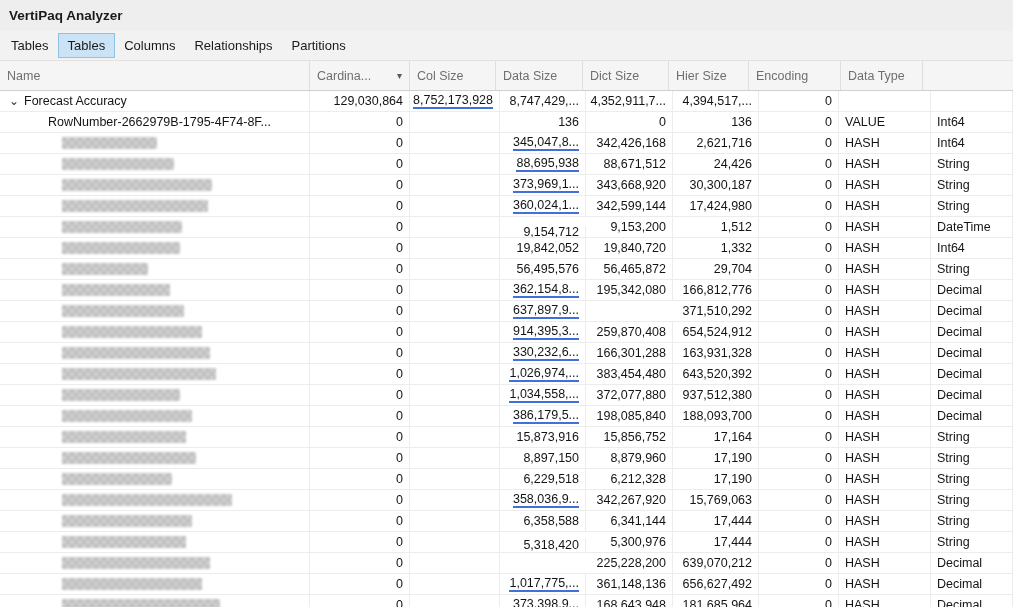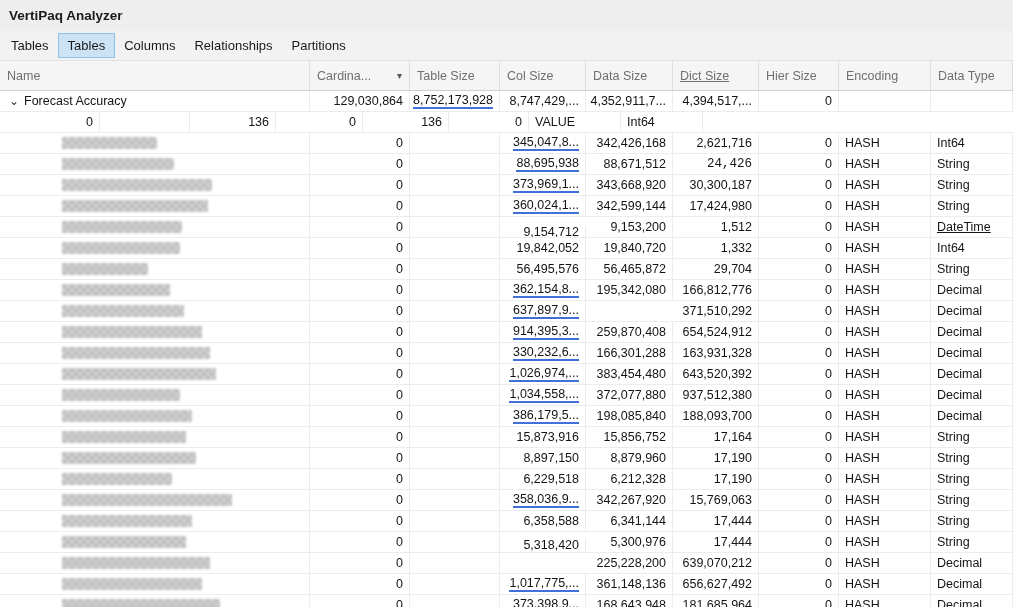--- a/index.html
+++ b/index.html
@@ -107,30 +107,27 @@
 
   <div class="grid">
     <div class="grid-header">
         <div class="hcell" style="width: 310px; flex: 0 0 310px;">
           <span>Name</span>
         </div>
         <div class="hcell" style="width: 100px; flex: 0 0 100px;">
           <span>Cardina...</span>
           <span class="dd">▾</span>
         </div>
-        <div class="hcell" style="width: 90px; flex: 0 0 90px;">
-          <span>Table Size</span>
-        </div>
         <div class="hcell" style="width: 86px; flex: 0 0 86px;">
           <span>Col Size</span>
         </div>
         <div class="hcell" style="width: 87px; flex: 0 0 87px;">
           <span>Data Size</span>
         </div>
-        <div class="hcell" style="width: 86px; flex: 0 0 86px; text-decoration: underline;">
+        <div class="hcell" style="width: 86px; flex: 0 0 86px;">
           <span>Dict Size</span>
         </div>
         <div class="hcell" style="width: 80px; flex: 0 0 80px;">
           <span>Hier Size</span>
         </div>
         <div class="hcell" style="width: 92px; flex: 0 0 92px;">
           <span>Encoding</span>
         </div>
         <div class="hcell" style="width: 82px; flex: 0 0 82px;">
           <span>Data Type</span>
@@ -157,20 +154,23 @@
           <div class="cell right" style="width: 86px; flex: 0 0 86px;">
             <span>4,394,517,...</span>
           </div>
           <div class="cell right" style="width: 80px; flex: 0 0 80px;">
             <span>0</span>
           </div>
           <div class="cell" style="width: 92px; flex: 0 0 92px;"></div>
           <div class="cell" style="width: 82px; flex: 0 0 82px;"></div>
         </div>
         <div class="row">
+          <div class="cell name" style="width: 310px; flex: 0 0 310px; padding-left: 48px;">
+            <span>RowNumber-2662979B-1795-4F74-8F...</span>
+          </div>
           <div class="cell right" style="width: 100px; flex: 0 0 100px;">
             <span>0</span>
           </div>
           <div class="cell right" style="width: 90px; flex: 0 0 90px;"></div>
           <div class="cell right" style="width: 86px; flex: 0 0 86px;">
             <span>136</span>
           </div>
           <div class="cell right" style="width: 87px; flex: 0 0 87px;">
             <span>0</span>
           </div>
@@ -221,21 +221,21 @@
           <div class="cell right" style="width: 100px; flex: 0 0 100px;">
             <span>0</span>
           </div>
           <div class="cell right" style="width: 90px; flex: 0 0 90px;"></div>
           <div class="cell right" style="width: 86px; flex: 0 0 86px;">
             <span class="u">88,695,938</span>
           </div>
           <div class="cell right" style="width: 87px; flex: 0 0 87px;">
             <span>88,671,512</span>
           </div>
-          <div class="cell right" style="width: 86px; flex: 0 0 86px; font-family: Liberation Mono, monospace;">
+          <div class="cell right" style="width: 86px; flex: 0 0 86px;">
             <span>24,426</span>
           </div>
           <div class="cell right" style="width: 80px; flex: 0 0 80px;">
             <span>0</span>
           </div>
           <div class="cell" style="width: 92px; flex: 0 0 92px;">
             <span>HASH</span>
           </div>
           <div class="cell" style="width: 82px; flex: 0 0 82px;">
             <span>String</span>
@@ -311,21 +311,21 @@
           </div>
           <div class="cell right" style="width: 86px; flex: 0 0 86px;">
             <span>1,512</span>
           </div>
           <div class="cell right" style="width: 80px; flex: 0 0 80px;">
             <span>0</span>
           </div>
           <div class="cell" style="width: 92px; flex: 0 0 92px;">
             <span>HASH</span>
           </div>
-          <div class="cell" style="width: 82px; flex: 0 0 82px; text-decoration: underline;">
+          <div class="cell" style="width: 82px; flex: 0 0 82px;">
             <span>DateTime</span>
           </div>
         </div>
         <div class="row">
           <div class="cell name" style="width: 310px; flex: 0 0 310px; padding-left: 48px;">
             <span class="blur" style="width: 118px;"></span>
           </div>
           <div class="cell right" style="width: 100px; flex: 0 0 100px;">
             <span>0</span>
           </div>

